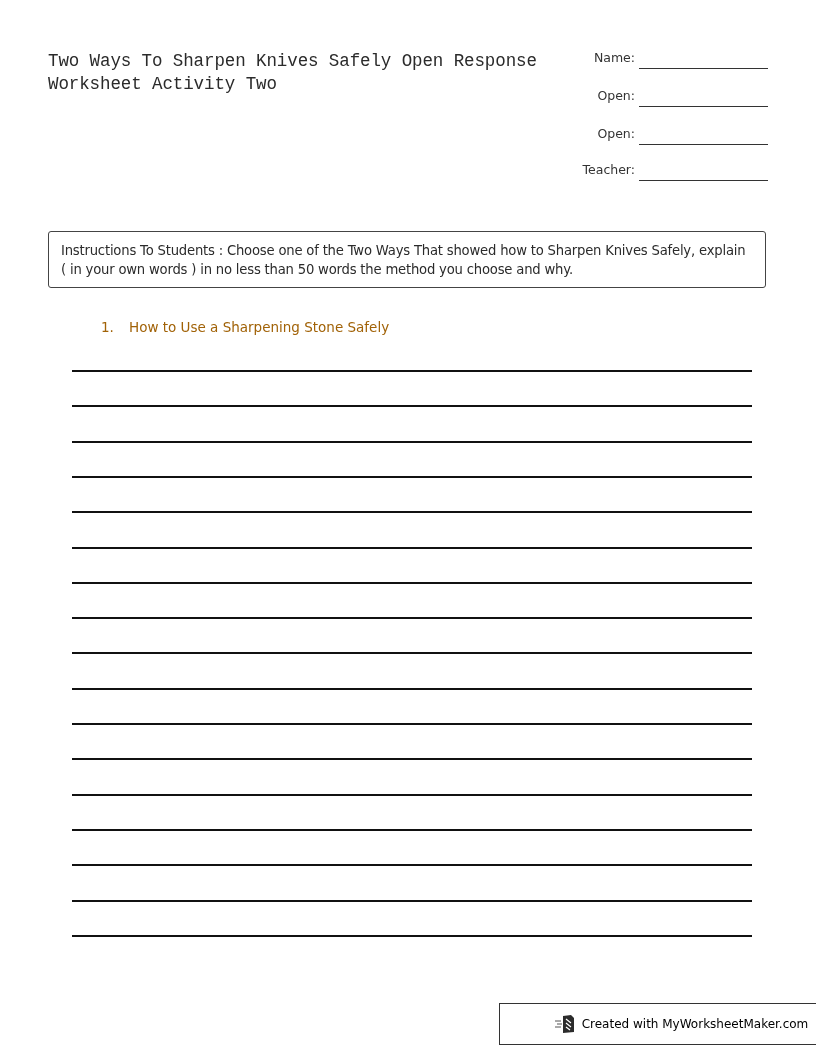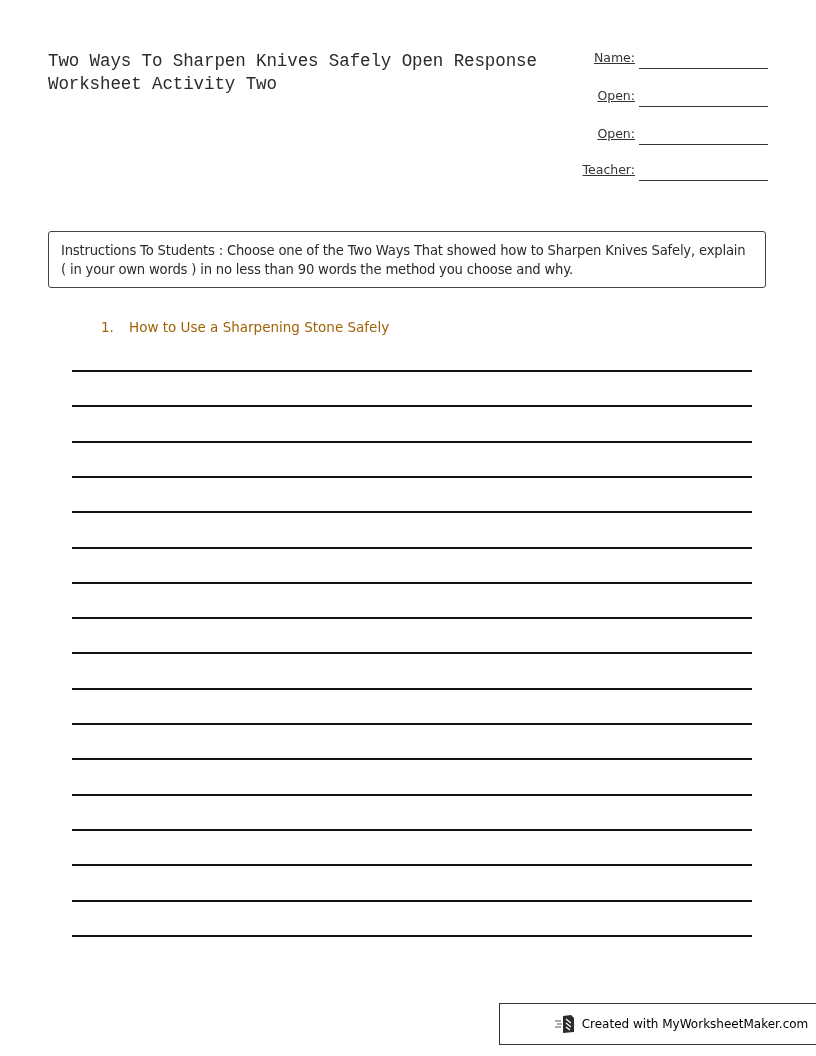--- a/index.html
+++ b/index.html
@@ -1,20 +1,20 @@
 <!DOCTYPE html>
 <html><head>
 <meta charset="utf-8">
 <style>
   html, body { margin: 0; padding: 0; background: #ffffff; }
   body { width: 816px; height: 1056px; position: relative; overflow: hidden; font-family: "DejaVu Sans", sans-serif; color: #2b2b2b; }
   .title { position: absolute; left: 48px; top: 50px; width: 500px; font-size: 17.5px; line-height: 23px; color: #2b2b2b; letter-spacing: -0.1px; font-family: Liberation Mono, monospace; }
   .fields { position: absolute; left: 560px; top: 48px; width: 210px; }
   .field { position: absolute; left: 0; width: 208px; height: 22px; }
-  .field-label { position: absolute; right: 133px; top: 2px; font-size: 12.5px; color: #333; text-align: right; white-space: nowrap; text-decoration: underline; }
+  .field-label { position: absolute; right: 133px; top: 2px; font-size: 12.5px; color: #333; text-align: right; white-space: nowrap; }
   .field-line { position: absolute; left: 79px; right: 0; top: 20px; border-bottom: 1px solid #333; }
   .instructions { position: absolute; left: 48px; top: 231px; width: 718px; height: 57px; border: 1px solid #444; border-radius: 3px; box-sizing: border-box; padding: 9px 12px; font-size: 13.2px; line-height: 19px; color: #2b2b2b; letter-spacing: -0.2px; }
   .question { position: absolute; left: 65px; top: 319px; font-size: 13.5px; color: #a16207; margin-left: 36px; }
   .question .num { display: inline-block; width: 28px; }
   .lines { position: absolute; left: 72px; top: 370px; width: 680px; }
   .answer-line { position: absolute; left: 0; width: 680px; height: 0; border-top: 2px solid #111; }
   .footer { position: absolute; left: 499px; top: 1003px; width: 364px; height: 42px; box-sizing: border-box; border: 1px solid #333; display: flex; align-items: center; justify-content: center; font-size: 12px; color: #000000; }
   .footer-icon { width: 22px; height: 20px; margin-right: 6px; }
 </style>
 </head>
@@ -34,21 +34,21 @@
   <div class="field" style="top:76px;">
     <span class="field-label">Open:</span>
     <span class="field-line"></span>
   </div>
   <div class="field" style="top:112px;">
     <span class="field-label">Teacher:</span>
     <span class="field-line"></span>
   </div>
 </div>
 
-<div class="instructions">Instructions To Students : Choose one of the Two Ways That showed how to Sharpen Knives Safely, explain ( in your own words ) in no less than 90 words the method you choose and why.</div>
+<div class="instructions">Instructions To Students : Choose one of the Two Ways That showed how to Sharpen Knives Safely, explain ( in your own words ) in no less than 50 words the method you choose and why.</div>
 
 <div class="question">
   <span class="num">1.</span><span>How to Use a Sharpening Stone Safely</span>
 </div>
 
 <div class="lines" id="answer-lines">
     <div class="answer-line" style="top: 0px;"></div>
     <div class="answer-line" style="top: 35.3px;"></div>
     <div class="answer-line" style="top: 70.6px;"></div>
     <div class="answer-line" style="top: 105.9px;"></div>

